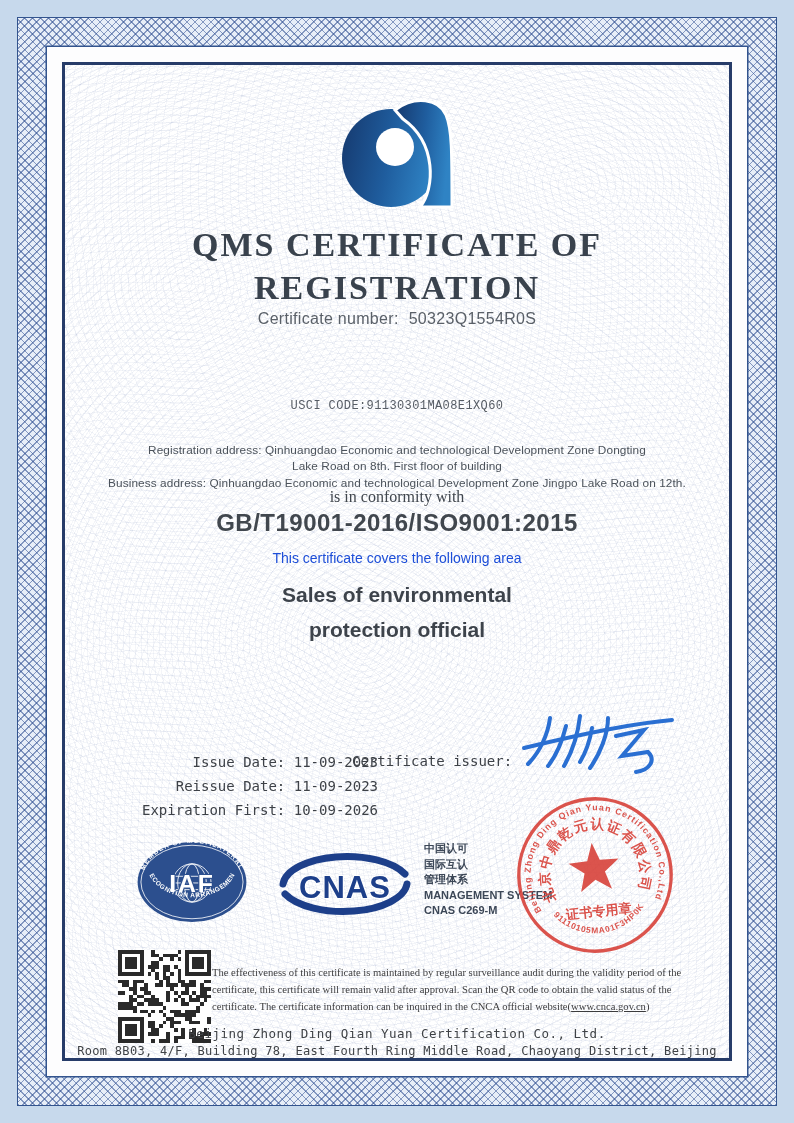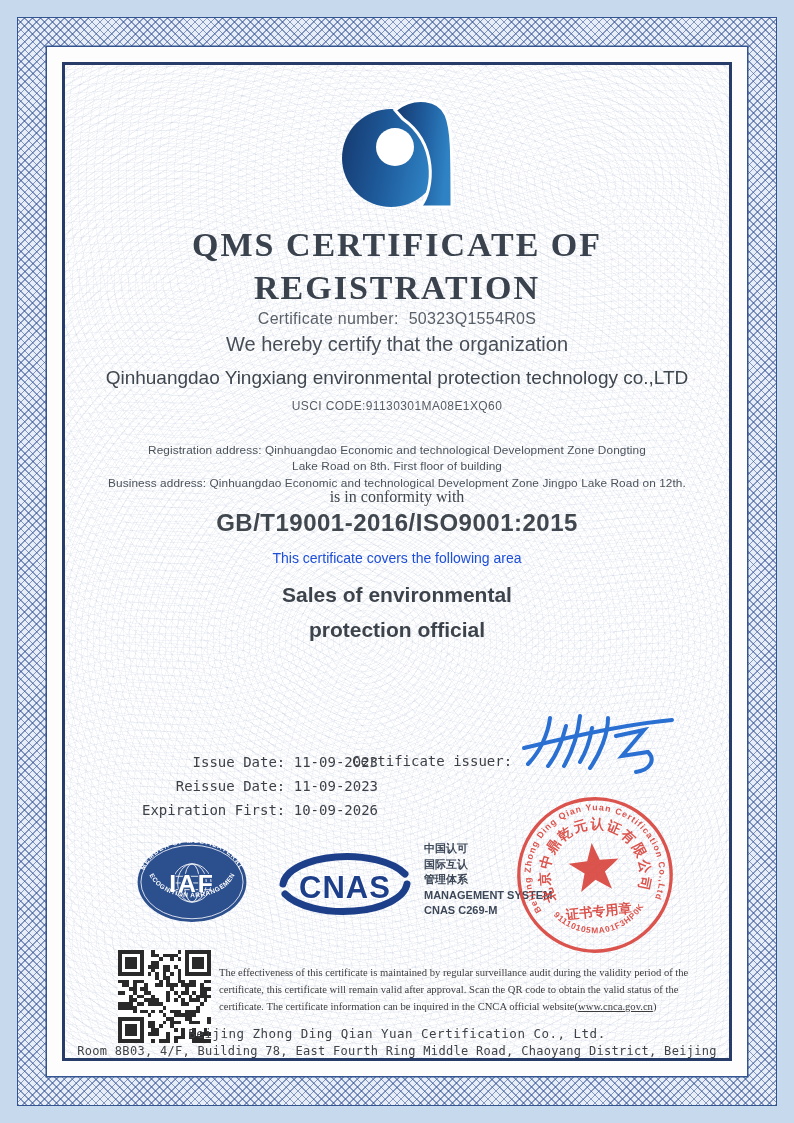--- a/index.html
+++ b/index.html
@@ -38,21 +38,21 @@
   .logo{position:absolute; left:333px; top:97px; width:132px; height:112px;}
 
   .title{font-family:"Liberation Serif","DejaVu Serif",serif; font-weight:bold;
          font-size:34px; letter-spacing:2px; color:#39424d; line-height:1;}
   .t1{top:228px;} .t2{top:271px;}
 
   .certnum{top:310px; font-size:16px; color:#5a6068; letter-spacing:.3px;}
   .certnum .val{margin-left:10px;}
   .certify{top:333px; font-size:20px; color:#474e57;}
   .orgname{top:367px; font-size:19px; color:#3f464e;}
-  .usci{top:399px; font-family:Liberation Sans, sans-serif;
+  .usci{top:399px; font-family:Liberation Mono, monospace;
         font-size:12px; color:#565c64; letter-spacing:.4px;}
   .addr{font-size:11.8px; color:#4b525a; letter-spacing:.1px;margin-top:13px;}
   .a1{top:430px;} .a2{top:446px;} .a3{top:463px;}
   .conform{top:488px; font-family:"Liberation Serif","DejaVu Serif",serif;
            font-size:16px; color:#40464d;}
   .standard{top:509px; font-size:24px; font-weight:bold; color:#41474e; letter-spacing:.5px;}
   .covers{top:550px; font-size:14px; color:#1d4ed8;}
   .scope{font-size:21px; font-weight:bold; color:#3d434b;}
   .s1{top:583px;} .s2{top:618px;}
 
@@ -65,21 +65,21 @@
   .signature{position:absolute; left:520px; top:708px; width:158px; height:82px; z-index:6;}
   .seal{position:absolute; left:512px; top:792px; width:166px; height:166px;
         z-index:5; opacity:.9; transform:rotate(-6deg);}
 
   .iaf{position:absolute; left:133px; top:840px; width:118px; height:84px;}
   .cnas{position:absolute; left:276px; top:850px; width:138px; height:66px;}
   .cnasinfo{position:absolute; left:424px; top:841px; text-align:left;
             font-size:11px; line-height:15.5px; color:#3c4757; font-weight:bold;}
 
   .qr{position:absolute; left:118px; top:950px; width:93px; height:93px;}
-  .notice{position:absolute; left:219px; top:964px; width:472px; text-align:left;
+  .notice{position:absolute; left:212px; top:964px; width:472px; text-align:left;
           font-family:"Liberation Serif","DejaVu Serif",serif;
           font-size:10.6px; line-height:17px; color:#3c3c3e;}
   .notice .lnk{text-decoration:underline;}
   .footco{top:1026px; font-family:"DejaVu Sans Mono","Liberation Mono",monospace;
           font-size:12.5px; color:#3f4246; letter-spacing:.5px;}
   .footaddr{top:1044px; font-family:"DejaVu Sans Mono","Liberation Mono",monospace;
           font-size:12px; color:#3f4246; letter-spacing:.3px;}
 </style>
 </head>
 <body>
@@ -104,22 +104,20 @@
       <circle cx="56" cy="50" r="19" fill="#ffffff"></circle>
     </svg>
 
     <div class="cblock title t1">QMS CERTIFICATE OF</div>
     <div class="cblock title t2">REGISTRATION</div>
 
     <div class="cblock certnum">
       <span>Certificate number:</span><span class="val">50323Q1554R0S</span>
     </div>
 
-    <div class="cblock certify">We hereby certify that the organization</div>
-    <div class="cblock orgname">Qinhuangdao Yingxiang environmental protection technology co.,LTD</div>
     <div class="cblock usci">USCI CODE:91130301MA08E1XQ60</div>
 
     <div class="cblock addr a1">Registration address: Qinhuangdao Economic and technological Development Zone   Dongting</div>
     <div class="cblock addr a2">Lake Road on 8th. First floor of building</div>
     <div class="cblock addr a3">Business address:  Qinhuangdao Economic and technological Development Zone   Jingpo Lake Road on 12th.</div>
 
     <div class="cblock conform">is in conformity with</div>
     <div class="cblock standard">GB/T19001-2016/ISO9001:2015</div>
     <div class="cblock covers">This certificate covers the following area</div>
     <div class="cblock scope s1">Sales of environmental</div>

